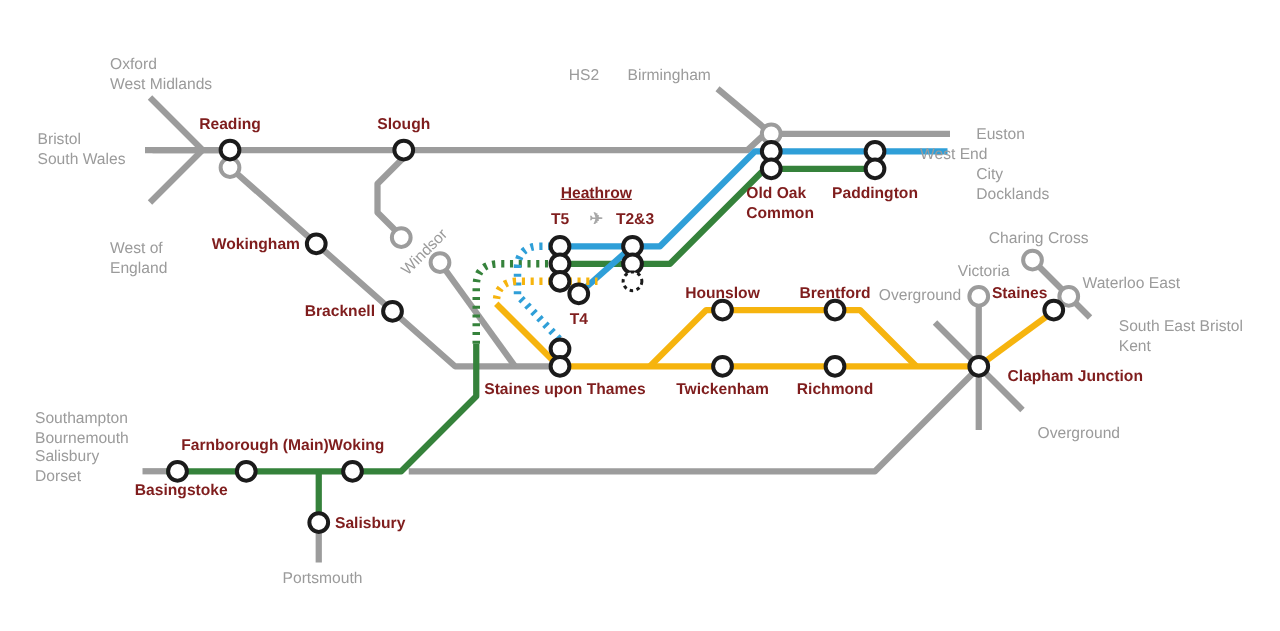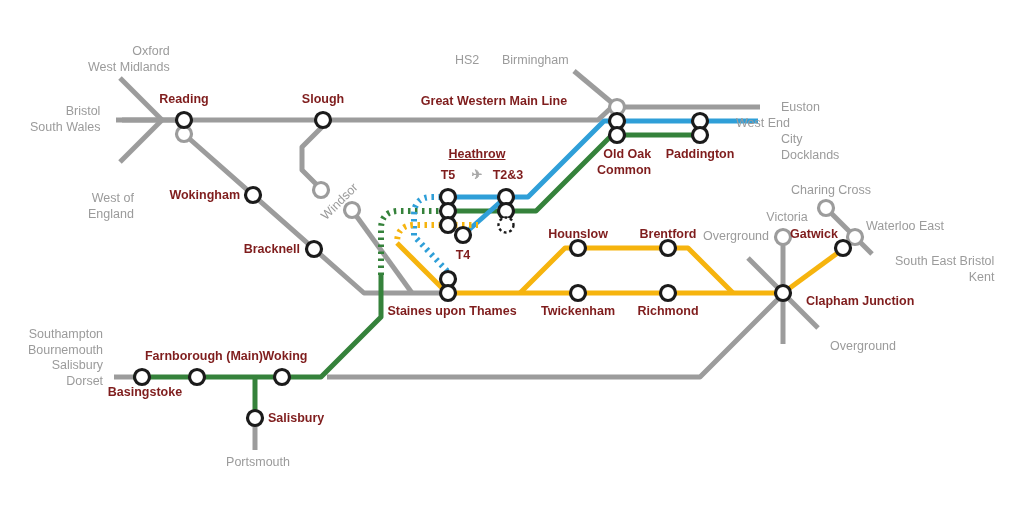--- a/index.html
+++ b/index.html
@@ -1,17 +1,17 @@
 <!DOCTYPE html>
 <html><head>
 <meta charset="utf-8">
 <style>
   html,body{margin:0;padding:0;background:#fff;}
   #map{position:relative;width:1024px;height:505px;background:#ffffff;overflow:hidden;
-       font-family:"Liberation Sans",sans-serif;text-align:right;}
+       font-family:"Liberation Sans",sans-serif;}
   #rails{position:absolute;left:0;top:0;}
   .lbl{position:absolute;font:700 12.5px/15.5px "Liberation Sans",sans-serif;color:#7f1d1d;
        white-space:pre-line;}
   .gray{font-weight:400;color:#9b9b9b;}
   .c{transform:translateX(-50%);}
   .r{transform:translateX(-100%);}
   .u{text-decoration:underline;}
   .rot{transform:translate(-50%,-50%) rotate(-45deg);}
   .plane{font-size:13px;color:#a8a8a8;}
   svg path{fill:none;stroke-linejoin:round;}
@@ -140,36 +140,35 @@
   <div class="lbl gray c" style="left:736px;top:229px">Overground</div>
   <div class="lbl gray" style="left:830px;top:339px">Overground</div>
   <div class="lbl gray" style="left:28px;top:327px">Southampton
 Bournemouth
 Salisbury
 Dorset</div>
   <div class="lbl gray c" style="left:258px;top:455px">Portsmouth</div>
 
   <div class="lbl c" style="left:184px;top:92px">Reading</div>
   <div class="lbl c" style="left:323px;top:92px">Slough</div>
-  <div class="lbl c" style="left:494px;top:94px">Great Western Main Line</div>
   <div class="lbl r" style="left:240px;top:188px">Wokingham</div>
   <div class="lbl r" style="left:300px;top:242px">Bracknell</div>
   <div class="lbl c u" style="left:477px;top:147px">Heathrow</div>
   <div class="lbl c" style="left:448px;top:168px">T5</div>
   <div class="lbl c" style="left:508px;top:168px">T2&amp;3</div>
   <div class="lbl c plane" style="left:477px;top:167px">✈</div>
   <div class="lbl c" style="left:463px;top:248px">T4</div>
   <div class="lbl" style="left:597px;top:147px">Old Oak
 Common</div>
   <div class="lbl c" style="left:700px;top:147px">Paddington</div>
   <div class="lbl c" style="left:452px;top:304px">Staines upon Thames</div>
   <div class="lbl c" style="left:578px;top:227px">Hounslow</div>
   <div class="lbl c" style="left:668px;top:227px">Brentford</div>
   <div class="lbl c" style="left:578px;top:304px">Twickenham</div>
   <div class="lbl c" style="left:668px;top:304px">Richmond</div>
   <div class="lbl" style="left:806px;top:294px">Clapham Junction</div>
-  <div class="lbl r" style="left:838px;top:227px">Gatwick</div>
+  <div class="lbl r" style="left:838px;top:227px">Staines</div>
   <div class="lbl c" style="left:204px;top:349px">Farnborough (Main)</div>
   <div class="lbl c" style="left:285px;top:349px">Woking</div>
   <div class="lbl c" style="left:145px;top:385px">Basingstoke</div>
   <div class="lbl" style="left:268px;top:411px">Salisbury</div>
 
 </div>
 
 </body></html>

